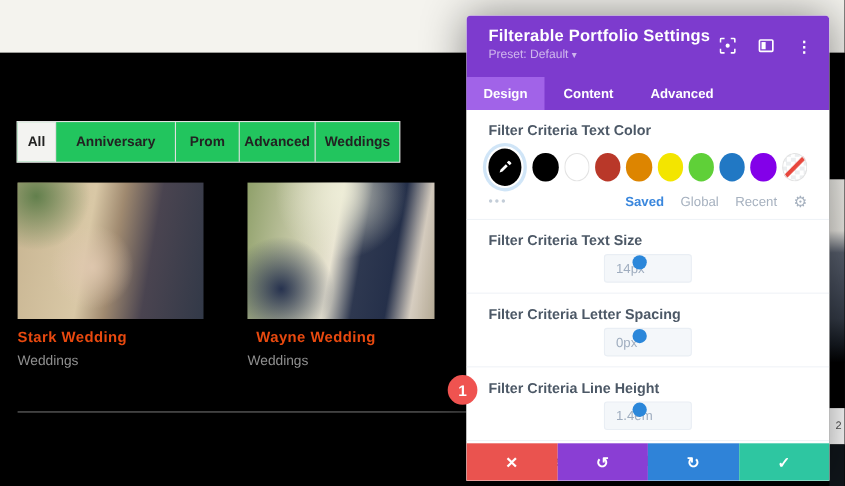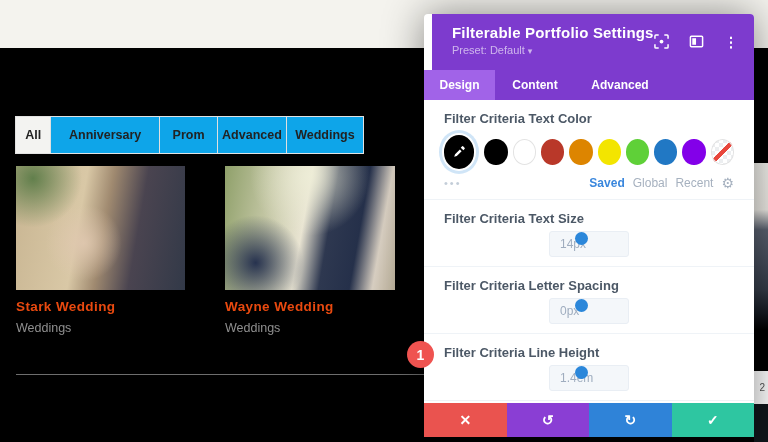--- a/index.html
+++ b/index.html
@@ -4,21 +4,21 @@
 <style>
   * { margin:0; padding:0; box-sizing:border-box; }
   html,body { background:#222; }
   body { font-family:"Liberation Sans", sans-serif; }
   .stage { position:relative; width:768px; height:442px; overflow:hidden; background:#000; margin:0 auto; }
 
   
   .top-strip { position:absolute; left:0; top:0; width:768px; height:48px; background:#f4f3ee; }
   .black-section { position:absolute; left:0; top:48px; width:768px; height:394px; background:#000; }
 
-  .filter-bar { position:absolute; left:16px; top:117px; width:347px; height:36px; background:#0ea5e9; display:flex; box-shadow:0 0 0 1px #e2e2e2; }
+  .filter-bar { position:absolute; left:16px; top:111px; width:347px; height:36px; background:#22c55e; display:flex; box-shadow:0 0 0 1px #e2e2e2; }
   .filter-cell { height:36px; line-height:36px; text-align:center; font-size:12.5px; font-weight:bold; color:#222; border-right:1px solid #e0e0e0; cursor:pointer; }
   .filter-cell:last-child { border-right:none; }
   .filter-cell.active { background:#f3f3f1; }
   .fc-all{width:37px;} .fc-anniversary{width:114px;} .fc-prom{width:61px;text-align:center;} .fc-proposal{width:72px;} .fc-weddings{width:80px;}
 
   .project { position:absolute; top:166px; }
   .project-1 { left:16px; width:169px; }
   .project-2 { left:225px; width:170px; }
   .thumb { width:100%; height:124px; }
   .thumb-1 { background:
@@ -35,21 +35,21 @@
   .hr-divider { position:absolute; left:16px; top:374px; width:408px; height:1px; background:#6e6e6e; }
 
   .sliver-thumb { position:absolute; left:754px; top:163px; width:14px; height:167px;
       background:linear-gradient(180deg,#f2f1ec 0%,#eceae4 28%,#59606e 40%,#454c5a 60%,#343b47 76%,#151a21 90%,#000 100%); }
   .sliver-page { position:absolute; left:754px; top:371px; width:14px; height:33px; background:#ffffff; }
   .sliver-num { position:absolute; right:3px; top:11px; font-size:10px; color:#555; }
   .sliver-bottom { position:absolute; left:754px; top:404px; width:14px; height:38px; background:#10161b; }
 
   
   .panel { position:absolute; left:424px; top:14px; width:330px; height:423px; border-radius:4px 4px 0 0; box-shadow:0 0 40px rgba(0,0,0,.45); overflow:hidden; background:#fff; }
-  .panel-header { height:56px; padding:10px 12px 0 20px; position:relative;margin-left:8px; }
+  .panel-header { height:56px; padding:10px 12px 0 20px; position:relative; }
   .panel-title { color:#fff; font-size:15px; font-weight:bold; letter-spacing:.2px; }
   .panel-preset { color:rgba(255,255,255,.62); font-size:11px; margin-top:3px; cursor:pointer; }
   .panel-preset .caret { font-size:9px; }
   .header-icons { position:absolute; right:16px; top:20px; display:flex; gap:20px; align-items:center; }
   .hicon { width:15px; height:15px; cursor:pointer; display:flex; align-items:center; justify-content:center; }
   .kebab { color:#fff; font-size:14px; font-weight:bold; letter-spacing:0; line-height:1; cursor:pointer; }
 
   .panel-tabs { height:30px; display:flex; }
   .ptab { height:30px; line-height:30px; text-align:center; color:#fff; font-size:12px; font-weight:bold; cursor:pointer; }
   .ptab-content{width:80px;} .ptab-design{width:71px;} .ptab-advanced{width:90px;}
@@ -62,21 +62,21 @@
   .eyedrop { width:34px; height:34px; border-radius:50%; background:#000; margin-right:10px; cursor:pointer;
       box-shadow:0 0 0 2px #fff, 0 0 0 5px rgba(43,135,218,.22); display:flex; align-items:center; justify-content:center; }
   .swatch { width:26px; height:26px; border-radius:50%; margin-right:5px; cursor:pointer; }
   .swatch.white { box-shadow:inset 0 0 0 1px #e3e3e3; }
   .swatch-none { width:26px; height:26px; border-radius:50%; cursor:pointer;
       background:linear-gradient(135deg, transparent 44%, #e8473d 44%, #e8473d 56%, transparent 56%),
                  repeating-conic-gradient(#eceef0 0 25%, #ffffff 0 50%);
       background-size:100% 100%, 8px 8px; box-shadow:inset 0 0 0 1px #e3e3e3; }
   .swatch-meta { margin-top:7px; padding-bottom:9px; display:flex; align-items:center; font-size:12px; }
   .dots { color:#c3cdd8; font-size:11px; letter-spacing:2px; cursor:pointer; }
-  .meta-links { margin-left:auto; display:flex; align-items:center; gap:8px; }
+  .meta-links { margin-left:auto; display:flex; align-items:center; gap:15px; }
   .mlink { color:#a6b1bf; cursor:pointer; }
   .mlink.saved { font-weight:bold; }
   .gear { color:#a6b1bf; font-size:14px; cursor:pointer; line-height:1; }
 
   .slider-row { margin-top:5px; padding-bottom:9px; display:flex; align-items:center;flex-direction:column; }
   .slider { flex:1; position:relative; height:14px; margin-right:16px; cursor:pointer; }
   .track { position:absolute; left:0; right:0; top:5.5px; height:3px; border-radius:2px; background:#dce5ef; }
   .handle { position:absolute; top:0.5px; width:13px; height:13px; border-radius:50%; margin-left:-6px; cursor:pointer; }
   .value-box { width:80px; height:26px; background:#f4f7fa; border:1px solid #e9eef4; border-radius:3px; font-size:12px; color:#9fadbf; line-height:24px; padding-left:10px; }
 
@@ -105,21 +105,21 @@
   </div>
 
   <div class="project project-1">
     <div class="thumb thumb-1"></div>
     <div class="project-title" style="color: rgb(232, 73, 15);">Stark Wedding</div>
     <div class="project-cat">Weddings</div>
   </div>
 
   <div class="project project-2">
     <div class="thumb thumb-2"></div>
-    <div class="project-title" style="color: rgb(232, 73, 15);">Wayne Wedding</div>
+    <div class="project-title" style="color: rgb(232, 73, 15); margin-left: 8px;">Wayne Wedding</div>
     <div class="project-cat">Weddings</div>
   </div>
 
   <div class="hr-divider"></div>
   <div class="sliver-thumb"></div>
   <div class="sliver-page">
     <span class="sliver-num">2</span>
   </div>
   <div class="sliver-bottom"></div>
 

